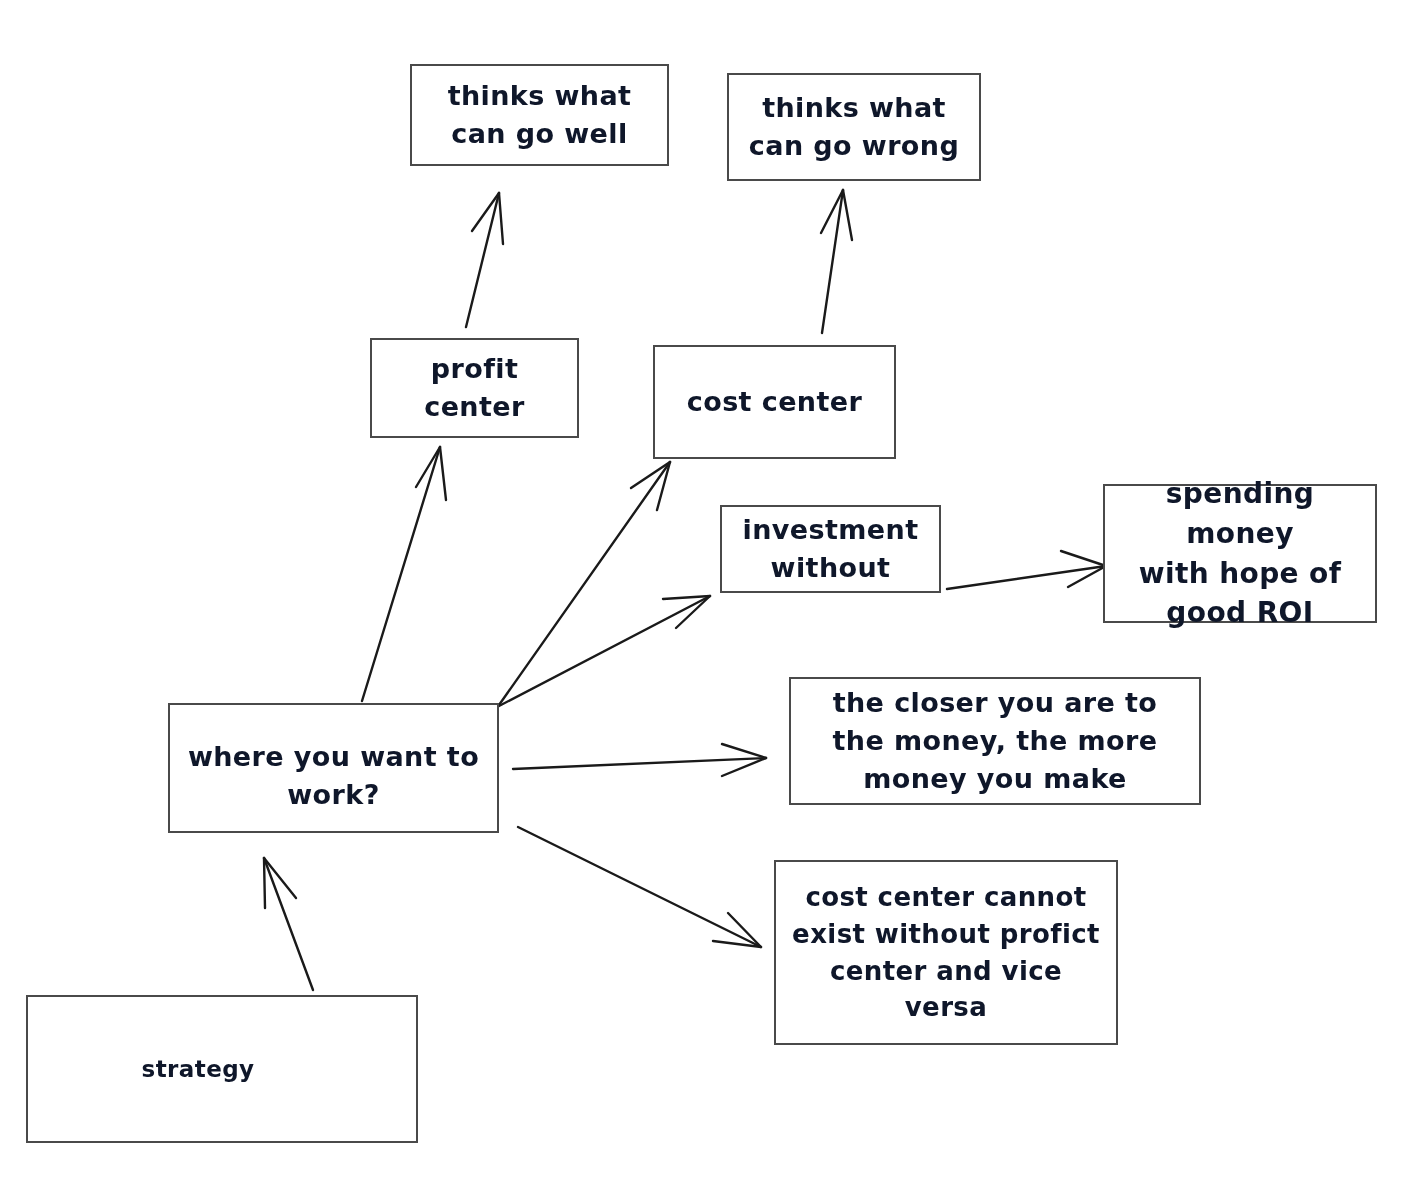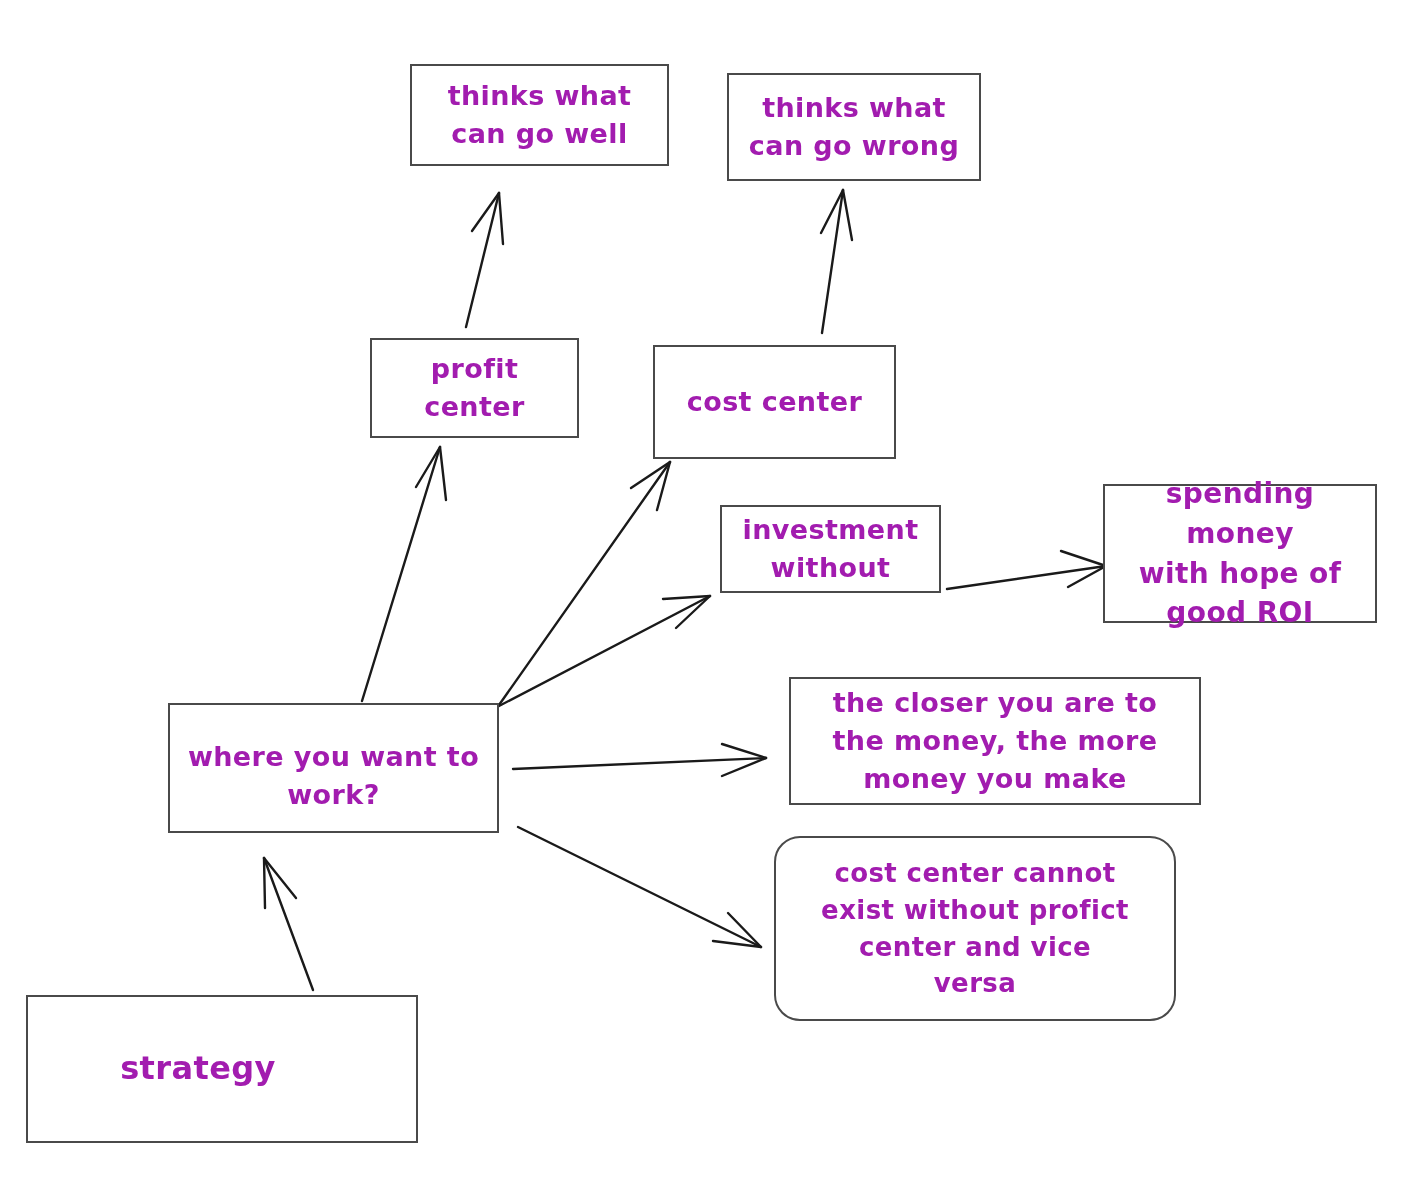--- a/index.html
+++ b/index.html
@@ -32,48 +32,48 @@
     border: 2px solid #4a4a4a;
     background: #ffffff;
     display: flex;
     justify-content: center;
     padding: 0 8px;
     z-index: 2;
   }
   .node-label {
     font-family: "DejaVu Sans", sans-serif;
     font-weight: 700;
-    color: #a21caf;
+    color: #0f172a;
     text-align: center;
     line-height: 1.42;
     letter-spacing: 0.4px;
     white-space: pre-line;
     font-size: 27px;
   }
   
   .v-center { align-items: center; }
   .v-top    { align-items: center; }
   .pad-top-18 .node-label { padding-top: 16px; }
 
   
   #node-thinks-well      { left: 410px;  top: 64px;   width: 259px; height: 102px; }
   #node-thinks-wrong     { left: 727px;  top: 73px;   width: 254px; height: 108px; }
   #node-profit-center    { left: 370px;  top: 338px;  width: 209px; height: 100px; align-items: center; }
   #node-cost-center      { left: 653px;  top: 345px;  width: 243px; height: 114px; }
   #node-investment       { left: 720px;  top: 505px;  width: 221px; height: 88px;  }
   #node-roi              { left: 1103px; top: 484px;  width: 274px; height: 139px; }
   #node-where-work       { left: 168px;  top: 703px;  width: 331px; height: 130px; }
   #node-closer-money     { left: 789px;  top: 677px;  width: 412px; height: 128px; }
-  #node-cost-vs-profit   { left: 774px;  top: 836px;  width: 402px; height: 185px; border-radius: 26px; }
+  #node-cost-vs-profit   { left: 774px;  top: 860px;  width: 344px; height: 185px; }
   #node-strategy         { left: 26px;   top: 995px;  width: 392px; height: 148px; }
 
   #node-roi .node-label          { font-size: 28px; }
   #node-closer-money .node-label { font-size: 27px; }
   #node-cost-vs-profit .node-label { font-size: 26px; }
-  #node-strategy .node-label     { font-size: 32px; transform: translateX(-24px); }
+  #node-strategy .node-label     { font-size: 23px; transform: translateX(-24px); }
   #node-where-work .node-label   { font-size: 27px; }
 </style>
 </head>
 <body>
 
 <div id="canvas">
 
   <svg id="edge-layer" viewBox="0 0 1422 1200" width="1422" height="1200" xmlns="http://www.w3.org/2000/svg">
     <g fill="none" stroke="#1a1a1a" stroke-width="2.4" stroke-linecap="round">
 

